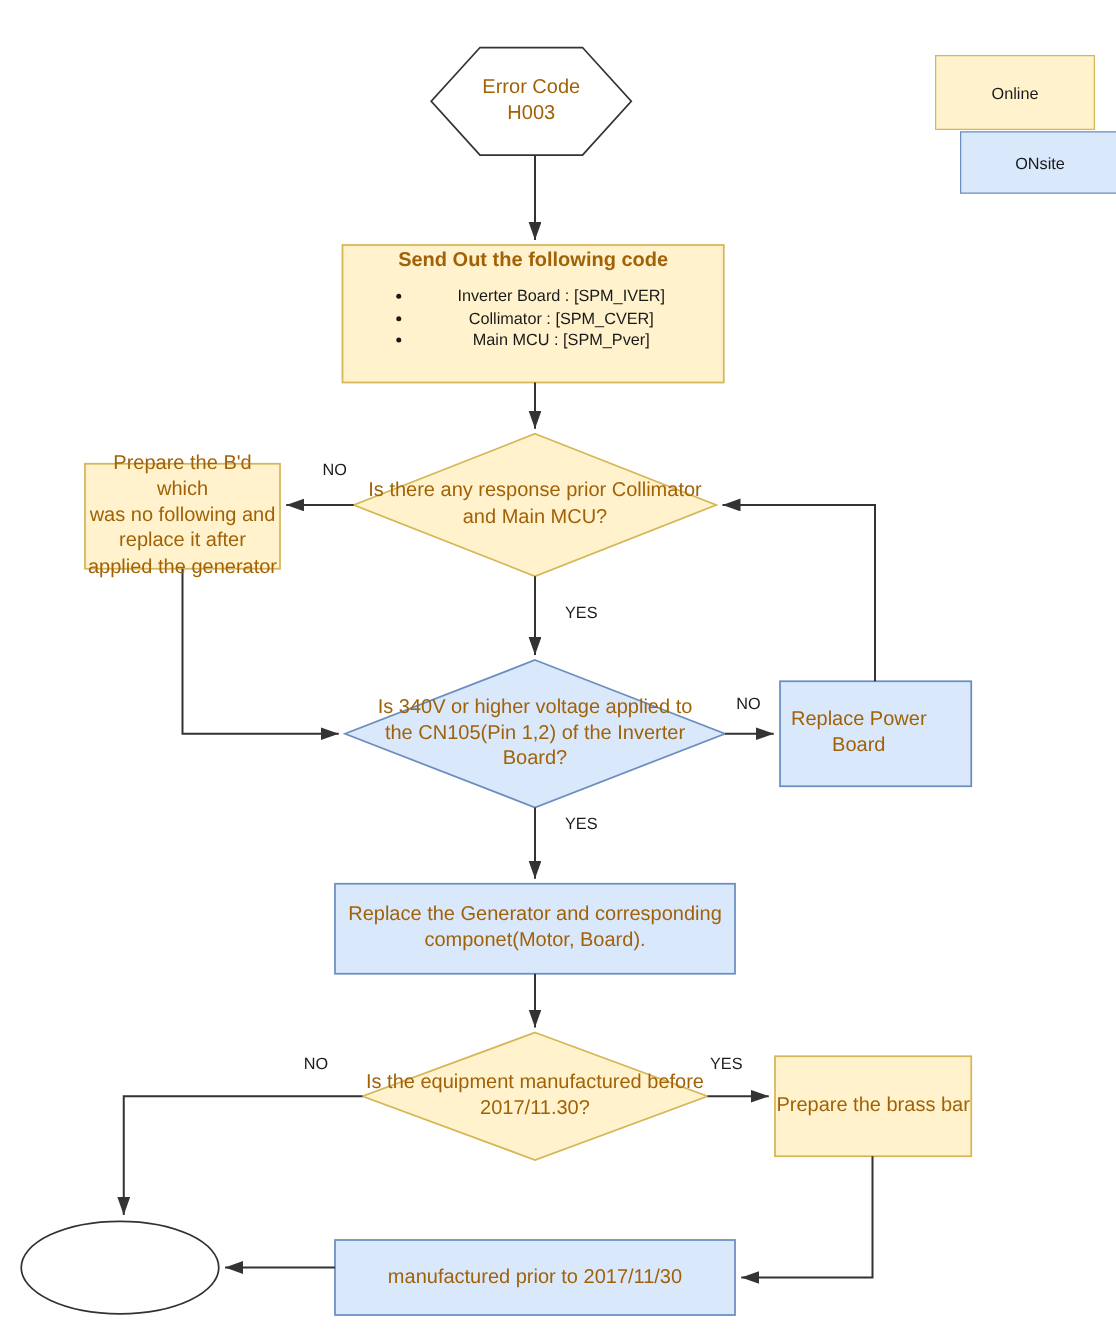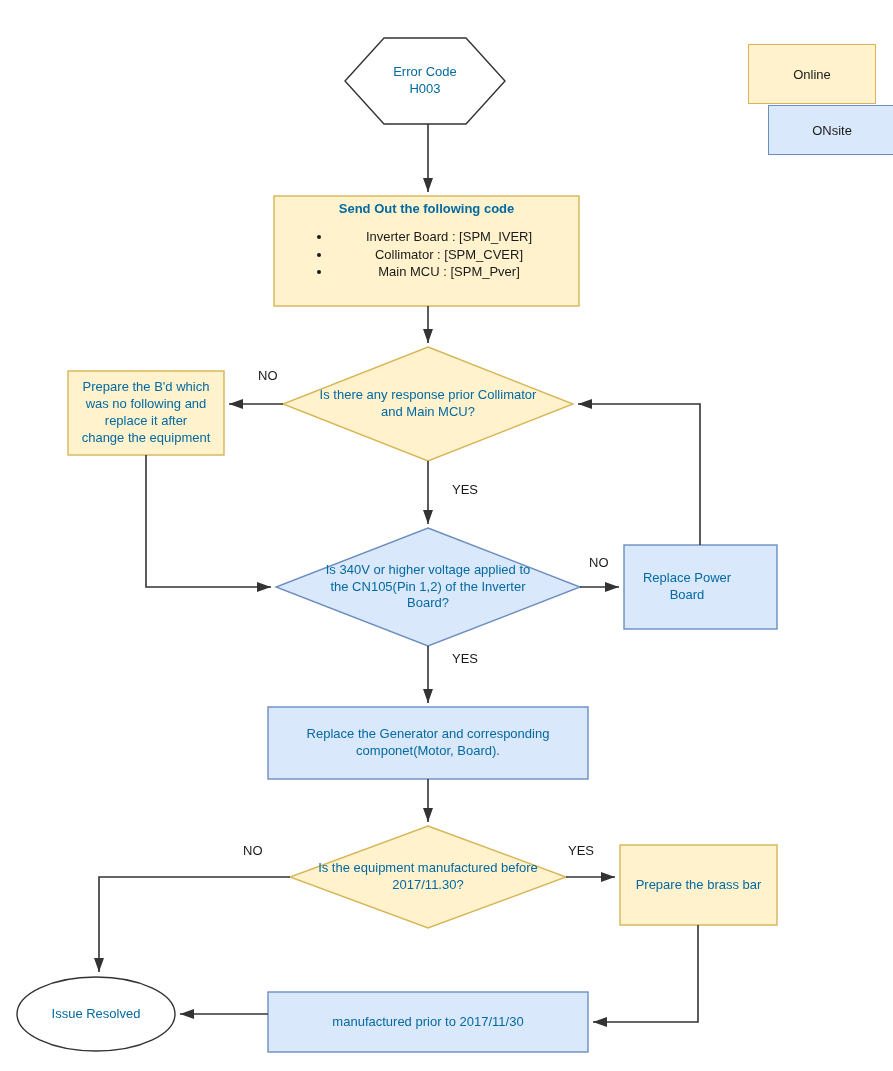--- a/index.html
+++ b/index.html
@@ -18,22 +18,22 @@
     background: #ffffff;
     overflow: hidden;
   }
   .node-text {
     position: absolute;
     display: flex;
     align-items: center;
     justify-content: center;
     text-align: center;
     line-height: 1.3;
-    font-size: 13px;
-    color: #0369a1;
+    font-size: 16px;
+    color: #a16207;
     pointer-events: none;
     box-sizing: border-box;
   }
   .legend-box {
     position: absolute;
     display: flex;
     align-items: center;
     justify-content: center;
     font-size: 13px;
     color: #1a1a1a;
@@ -170,21 +170,21 @@
   <div class="node-text" style="left:283px; top:347px; width:290px; height:114px; flex-direction:column;">
     <span>Is there any response prior Collimator</span>
     <span>and Main MCU?</span>
   </div>
 
   <div class="hit" style="left:68px; top:371px; width:156px; height:84px;"></div>
   <div class="node-text" style="left:68px; top:371px; width:156px; height:84px; flex-direction:column;">
     <span>Prepare the B'd which</span>
     <span>was no following and</span>
     <span>replace it after</span>
-    <span>change the equipment</span>
+    <span>applied the generator</span>
   </div>
 
   <div class="hit" style="left:276px; top:528px; width:304px; height:118px;"></div>
   <div class="node-text" style="left:282px; top:528px; width:292px; height:118px; flex-direction:column;">
     <span>Is 340V or higher voltage applied to</span>
     <span>the CN105(Pin 1,2) of the Inverter</span>
     <span>Board?</span>
   </div>
 
   <div class="hit" style="left:624px; top:545px; width:153px; height:84px;"></div>
@@ -204,21 +204,20 @@
 
   <div class="hit" style="left:620px; top:845px; width:157px; height:80px;"></div>
   <div class="node-text" style="left:620px; top:845px; width:157px; height:80px;">Prepare the brass bar</div>
 
   <div class="hit" style="left:268px; top:992px; width:320px; height:60px;"></div>
   <div class="node-text" style="left:268px; top:992px; width:320px; height:60px; flex-direction:column;">
     <span>manufactured prior to 2017/11/30</span>
   </div>
 
   <div class="hit" style="left:17px; top:977px; width:158px; height:74px;"></div>
-  <div class="node-text" style="left:17px; top:977px; width:158px; height:74px;">Issue Resolved</div>
 
   <div class="edge-label" style="left:258px; top:368px;">NO</div>
   <div class="edge-label" style="left:452px; top:482px;">YES</div>
   <div class="edge-label" style="left:589px; top:555px;">NO</div>
   <div class="edge-label" style="left:452px; top:651px;">YES</div>
   <div class="edge-label" style="left:243px; top:843px;">NO</div>
   <div class="edge-label" style="left:568px; top:843px;">YES</div>
 
 </div>
 

